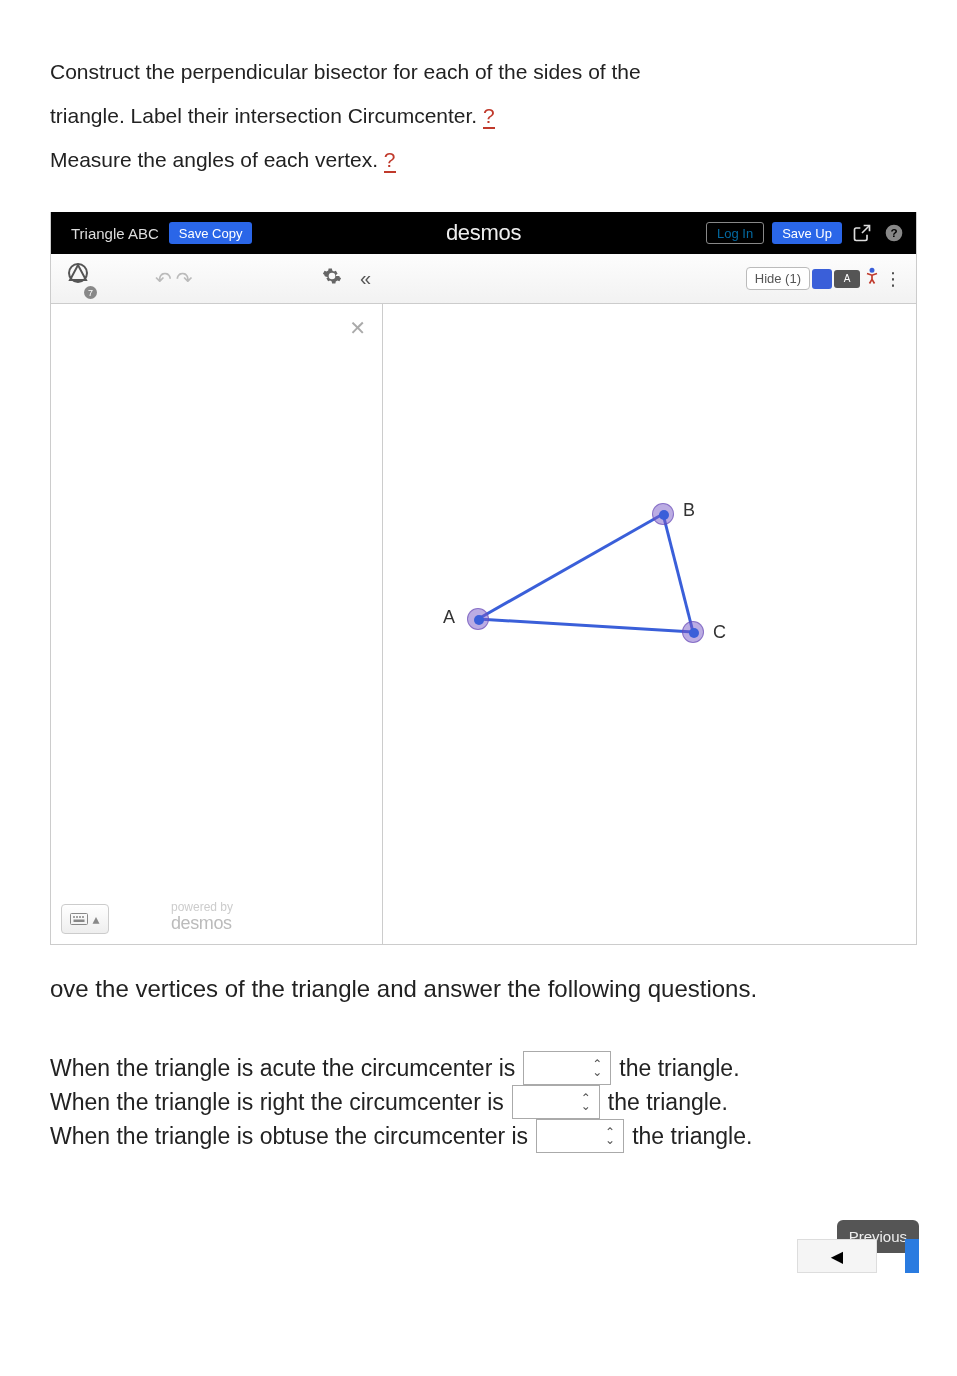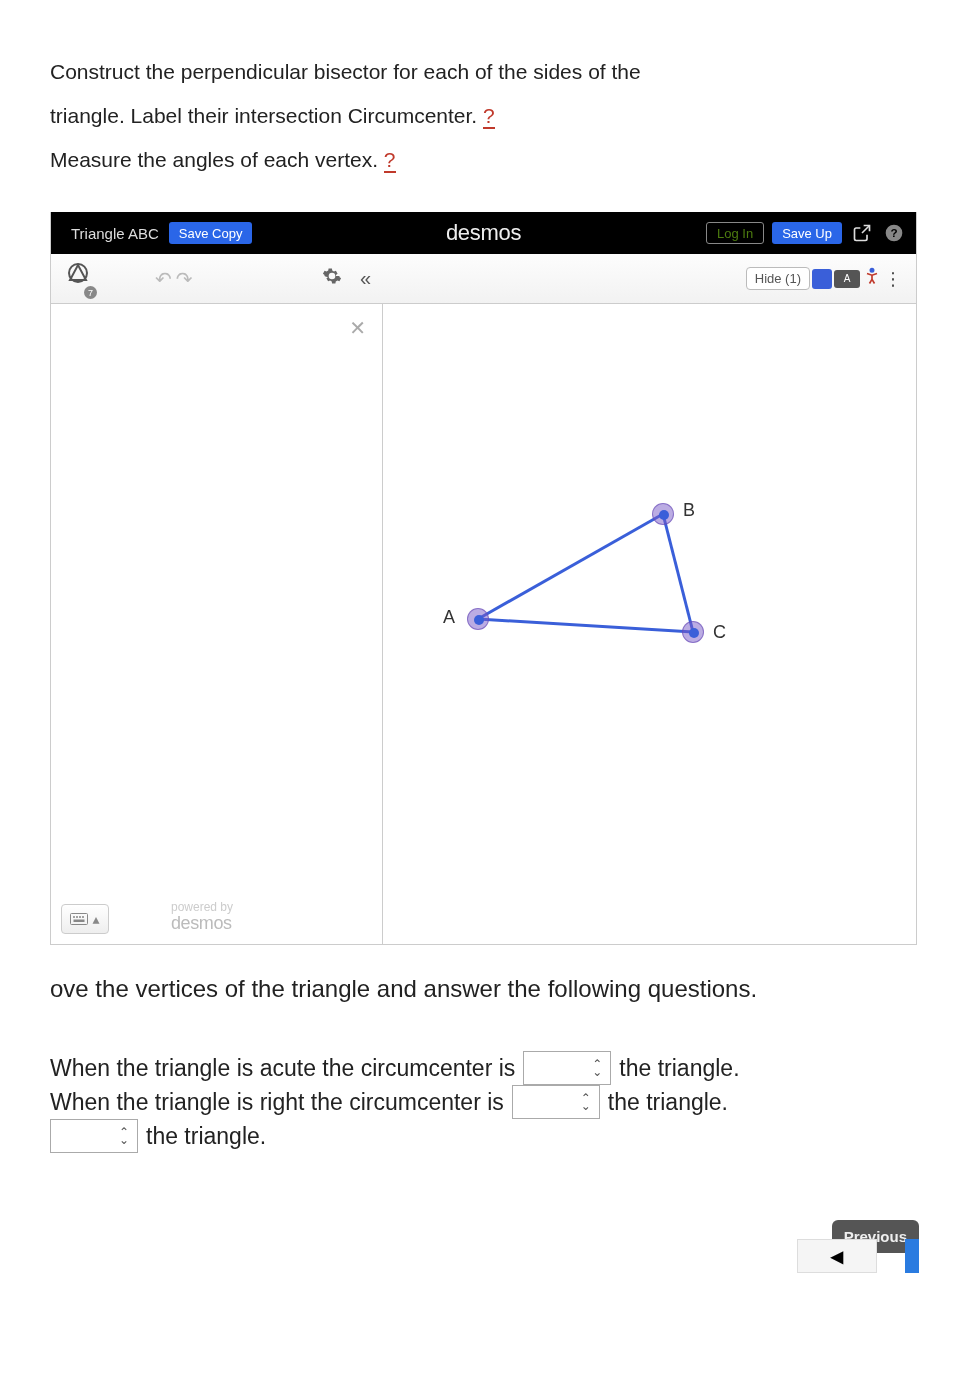--- a/index.html
+++ b/index.html
@@ -7,21 +7,21 @@
   .page { padding: 50px 40px 0 50px; }
   .instructions { font-size: 21px; color: #222; line-height: 2.1; margin-bottom: 30px; }
   .grammar-mark { color: #c0392b; border-bottom: 2px solid #c0392b; }
   .desmos-frame { border: 1px solid #ccc; border-top: none; position: relative; }
 
   
   .desmos-top { background: #000; height: 42px; display: flex; align-items: center; padding: 0 10px; color: #fff; }
   .graph-title { font-size: 15px; color: #ddd; padding: 0 10px; }
   .btn-top { height: 22px; display: inline-flex; align-items: center; justify-content: center; font-size: 13px; padding: 0 10px; border-radius: 3px; cursor: pointer; }
   .btn-blue { background: #2a66e8; color: #fff; }
-  .btn-outline { border: 1px solid #888; color: #4d7c0f; }
+  .btn-outline { border: 1px solid #888; color: #0369a1; }
   .desmos-logo { font-family: Verdana, sans-serif; font-size: 22px; letter-spacing: -0.3px; color: #eee; position: absolute; left: 50%; transform: translateX(-50%); }
   .top-right { margin-left: auto; display: flex; gap: 8px; align-items: center; }
   .share-icon, .help-icon { color: #ddd; width: 24px; height: 24px; display: flex; align-items: center; justify-content: center; }
 
   
   .desmos-toolbar { height: 50px; display: flex; align-items: center; position: relative; background: linear-gradient(#fdfdfd,#f2f2f2); border-bottom: 1px solid #ccc; }
   .left-tools { display: flex; align-items: center; gap: 12px; padding: 0 12px; width: 332px; }
   .geom-icon { font-size: 26px; color: #444; position: relative; }
   .geom-badge { position: absolute; bottom: -2px; right: -4px; background: #888; color: #fff; font-size: 9px; border-radius: 50%; width: 13px; height: 13px; display: flex; align-items: center; justify-content: center; }
   .undo-redo { color: #bbb; font-size: 20px; display: flex; gap: 4px; margin-left: 50px; }
@@ -46,21 +46,21 @@
   .vertex-inner { width: 10px; height: 10px; background: #3a5fd9; border-radius: 50%; position: absolute; top: 6px; left: 6px; }
   .vlabel { position: absolute; font-size: 18px; color: #333; }
   svg.tri { position: absolute; top: 0; left: 0; }
 
   .below-text { font-size: 24px; color: #222; margin-top: 30px; }
   .qrow { font-size: 23px; color: #222; display: flex; align-items: center; gap: 8px; flex-wrap: wrap; }
   .sel { border: 1px solid #aaa; height: 34px; width: 88px; display: inline-flex; align-items: center; justify-content: flex-end; padding-right: 8px; background: #fff; }
   .sel-arrows { font-size: 12px; line-height: 0.7; color: #555; display: flex; flex-direction: column; }
 
   .prev-pill { position: absolute; background: #555; color: #eee; font-size: 15px; padding: 8px 12px; border-radius: 6px; }
-  .footer-area { position: relative; height: 120px; font-weight: bold; }
+  .footer-area { position: relative; height: 120px; }
   .nav-arrow { position: absolute; bottom: 0; right: 40px; background: #f5f5f5; border: 1px solid #ddd; width: 80px; height: 34px; display: flex; align-items: center; justify-content: center; font-size: 16px; }
   .nav-next { position: absolute; bottom: 0; right: -2px; background: #2a7be0; width: 14px; height: 34px; color:#fff; display:flex; align-items:center; justify-content:center; font-size:14px; }
 
   .gap { margin-top: 48px; }
 </style>
 </head>
 <body>
 
 <div class="page">
 
@@ -193,20 +193,21 @@
     <span class="sel">
       <span class="sel-arrows">
           <span>⌃</span>
           <span>⌄</span>
         </span>
     </span>
     <span>the triangle.</span>
   </div>
 
   <div class="qrow">
+    <span>When the triangle is obtuse the circumcenter is</span>
     <span class="sel">
       <span class="sel-arrows">
           <span>⌃</span>
           <span>⌄</span>
         </span>
     </span>
     <span>the triangle.</span>
   </div>
 
   <div class="footer-area">

